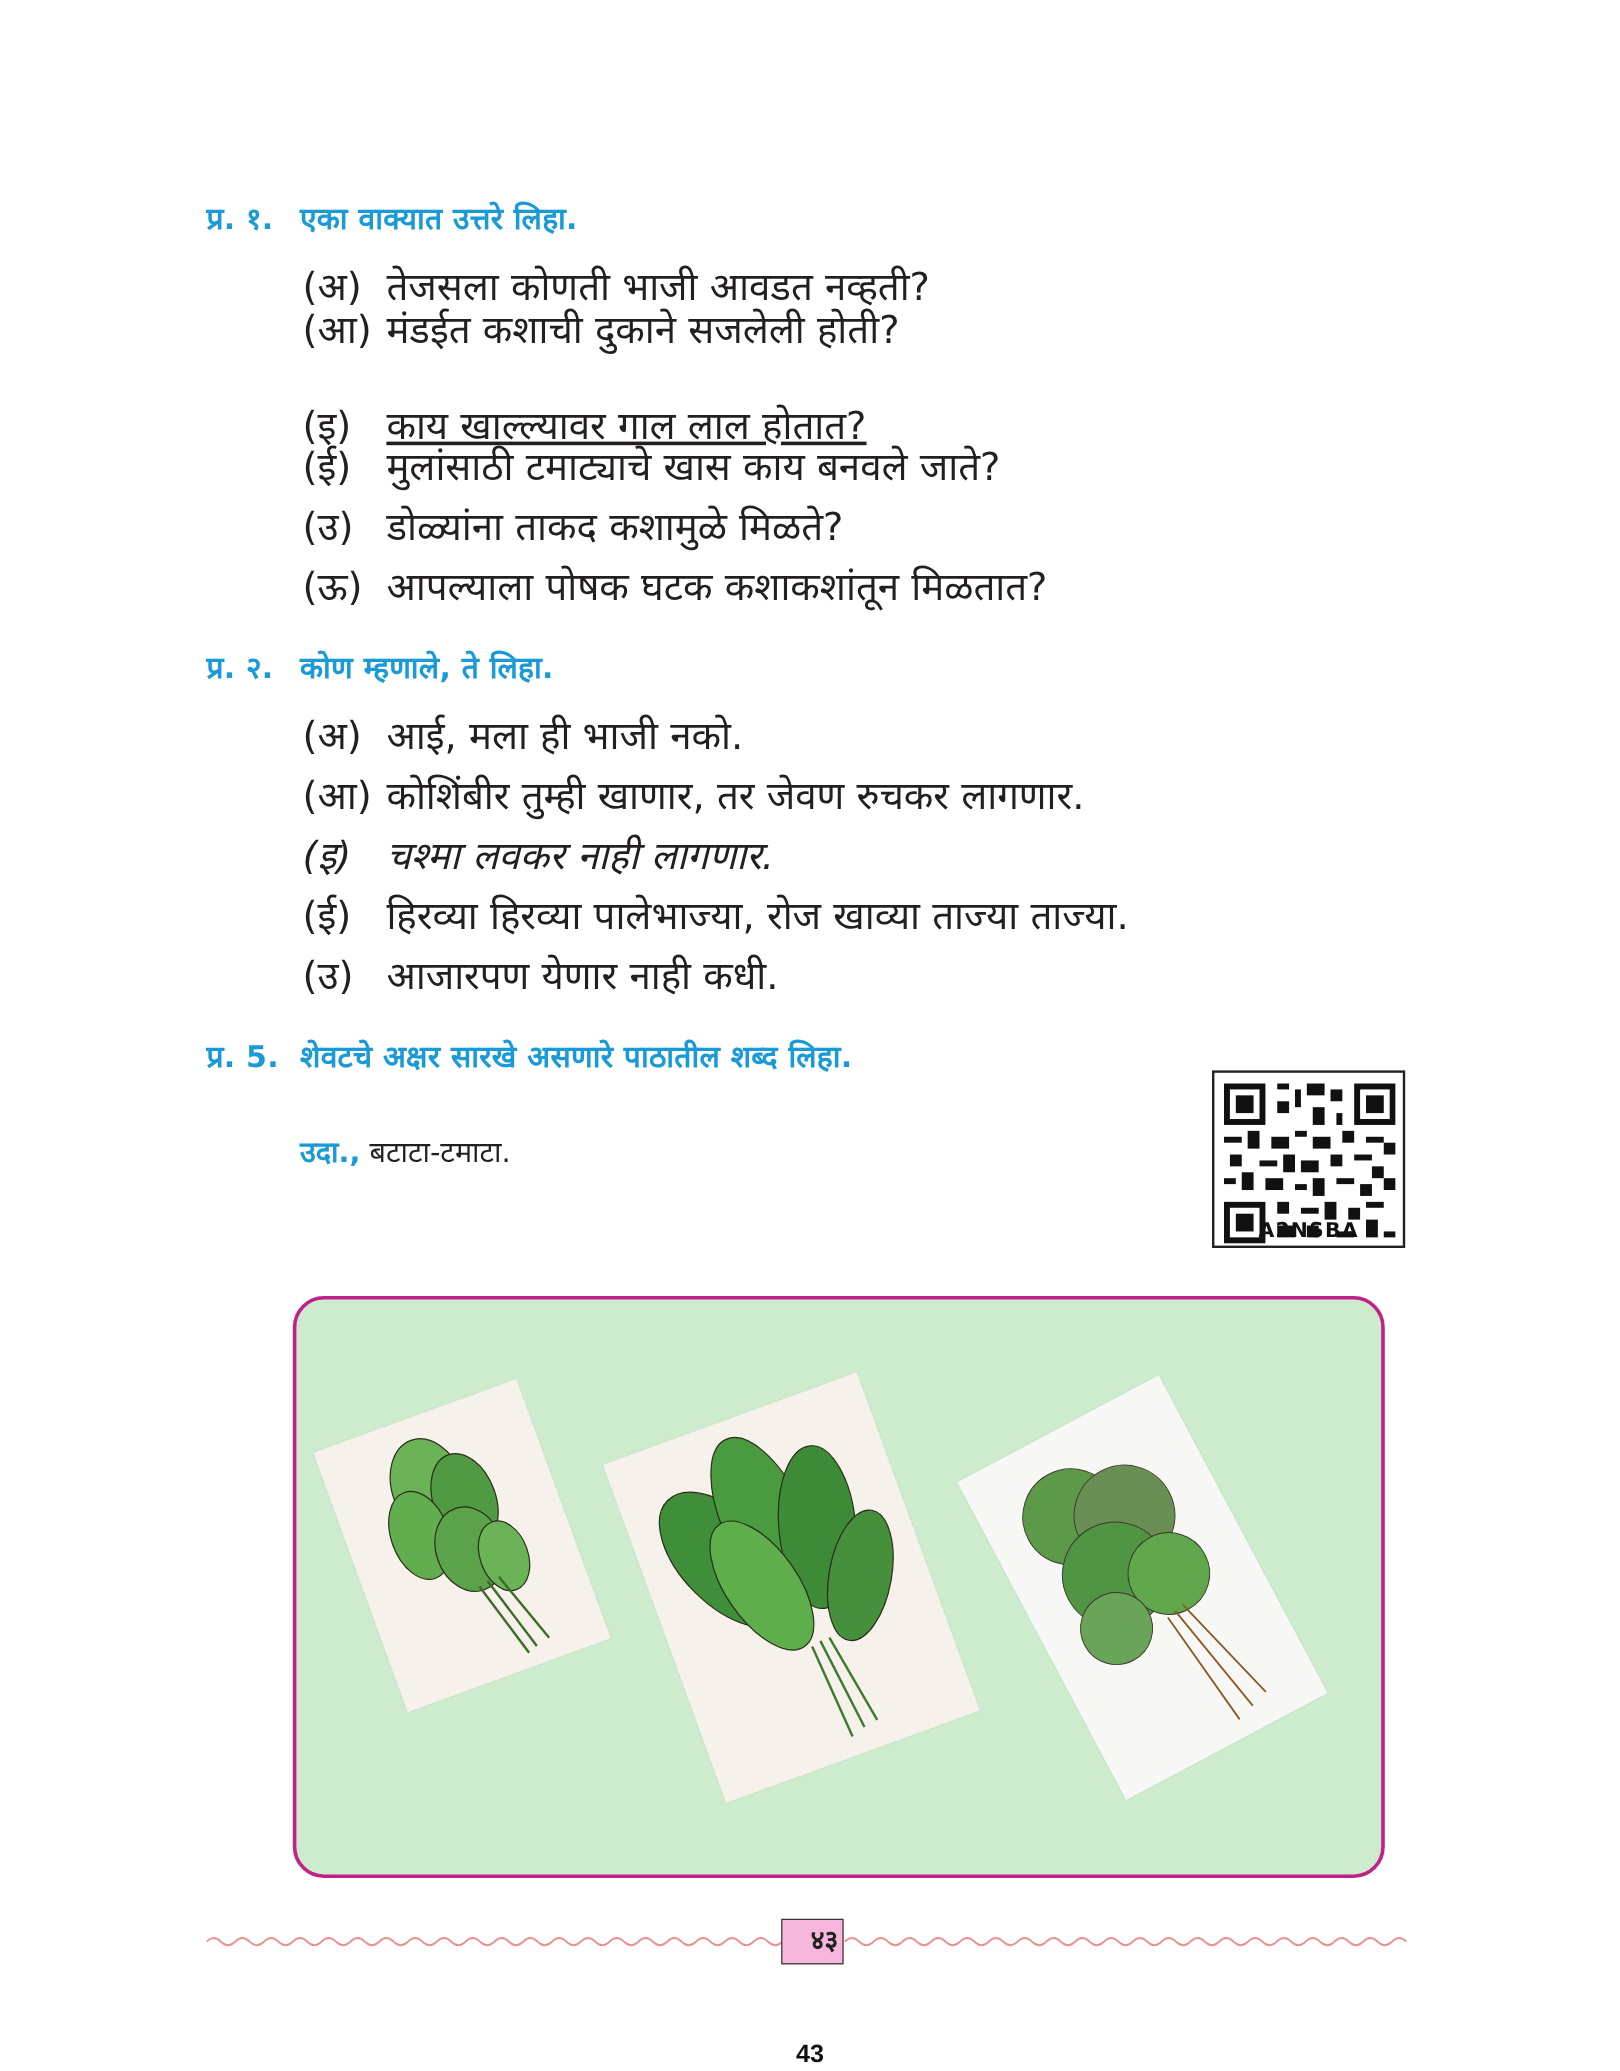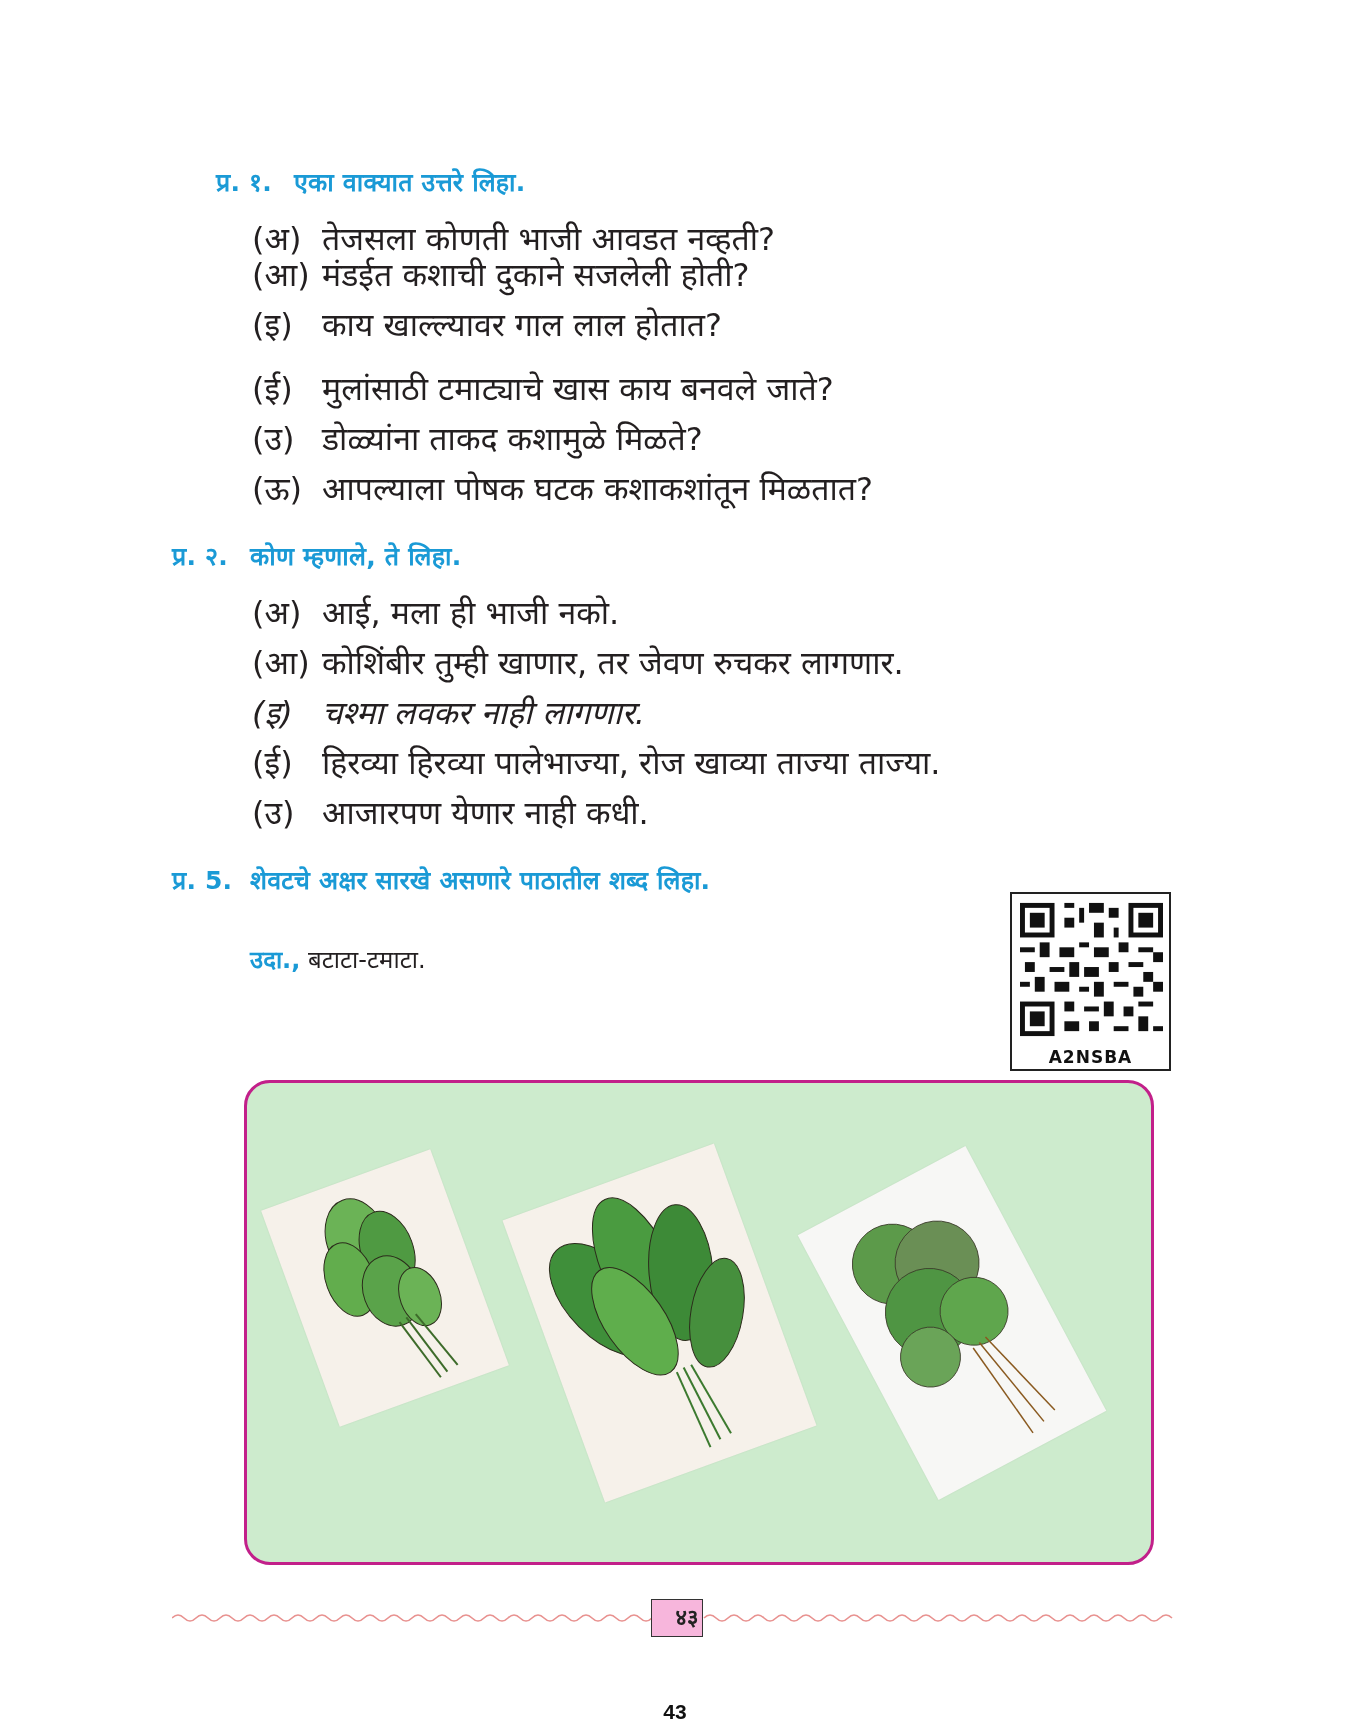--- a/index.html
+++ b/index.html
@@ -16,21 +16,21 @@
     position: absolute; left: 252px; font-size: 32px; color: #231f20;
     white-space: nowrap;
   }
   .item .lbl { display: inline-block; width: 70px; }
   .example {
     position: absolute; left: 250px; top: 910px; font-size: 24px; white-space: nowrap; margin-top: 32px;
   }
   .example .ex-label { color: #1a9ad6; font-weight: bold; }
 
   .qr-box {
-    position: absolute; left: 1010px; top: 892px; width: 161px; height: 179px;
+    position: absolute; left: 1010px; top: 892px; width: 161px; height: 148px;
     border: 2px solid #222; background: #fff; box-sizing: border-box;
   }
   .qr-box svg { position: absolute; left: 8px; top: 8px; }
   .qr-code-text {
     position: absolute; left: 0; right: 0; bottom: 2px; text-align: center;
     font-family: "DejaVu Sans", sans-serif; font-weight: bold; font-size: 17px;
     letter-spacing: 1px; color: #111;
   }
 
   .illus-box {
@@ -50,26 +50,26 @@
     text-align: center; font-size: 22px; line-height: 36px; color: #222; font-weight: bold; padding-left: 20px;
   }
   .page-number {
     position: absolute; left: 0; right: 0; top: 1700px; text-align: center;
     font-family: "Liberation Sans", sans-serif; font-weight: bold; font-size: 21px; color: #111;
   }
 </style>
 </head>
 <body>
 
-<div class="q-heading" style="top:164px;margin-left:44px;">
+<div class="q-heading" style="top:164px;">
   <span class="num">प्र. १.</span><span>एका वाक्यात उत्तरे लिहा.</span>
 </div>
 <div class="item" style="top:216px;"><span class="lbl">(अ)</span><span>तेजसला कोणती भाजी आवडत नव्हती?</span></div>
 <div class="item" style="top:252px;"><span class="lbl">(आ)</span><span>मंडईत कशाची दुकाने सजलेली होती?</span></div>
-<div class="item" style="top:302px;"><span class="lbl">(इ)</span><span>काय खाल्ल्यावर गाल लाल होतात?</span></div>
+<div class="item" style="top:332px;text-decoration:underline;"><span class="lbl">(इ)</span><span>काय खाल्ल्यावर गाल लाल होतात?</span></div>
 <div class="item" style="top:366px;"><span class="lbl">(ई)</span><span>मुलांसाठी टमाट्याचे खास काय बनवले जाते?</span></div>
 <div class="item" style="top:416px;"><span class="lbl">(उ)</span><span>डोळ्यांना ताकद कशामुळे मिळते?</span></div>
 <div class="item" style="top:466px;"><span class="lbl">(ऊ)</span><span>आपल्याला पोषक घटक कशाकशांतून मिळतात?</span></div>
 
 <div class="q-heading" style="top:538px;">
   <span class="num">प्र. २.</span><span>कोण म्हणाले, ते लिहा.</span>
 </div>
 <div class="item" style="top:590px;"><span class="lbl">(अ)</span><span>आई, मला ही भाजी नको.</span></div>
 <div class="item" style="top:640px;"><span class="lbl">(आ)</span><span>कोशिंबीर तुम्ही खाणार, तर जेवण रुचकर लागणार.</span></div>
 <div class="item" style="top:690px;font-style:italic;"><span class="lbl">(इ)</span><span>चश्मा लवकर नाही लागणार.</span></div>

